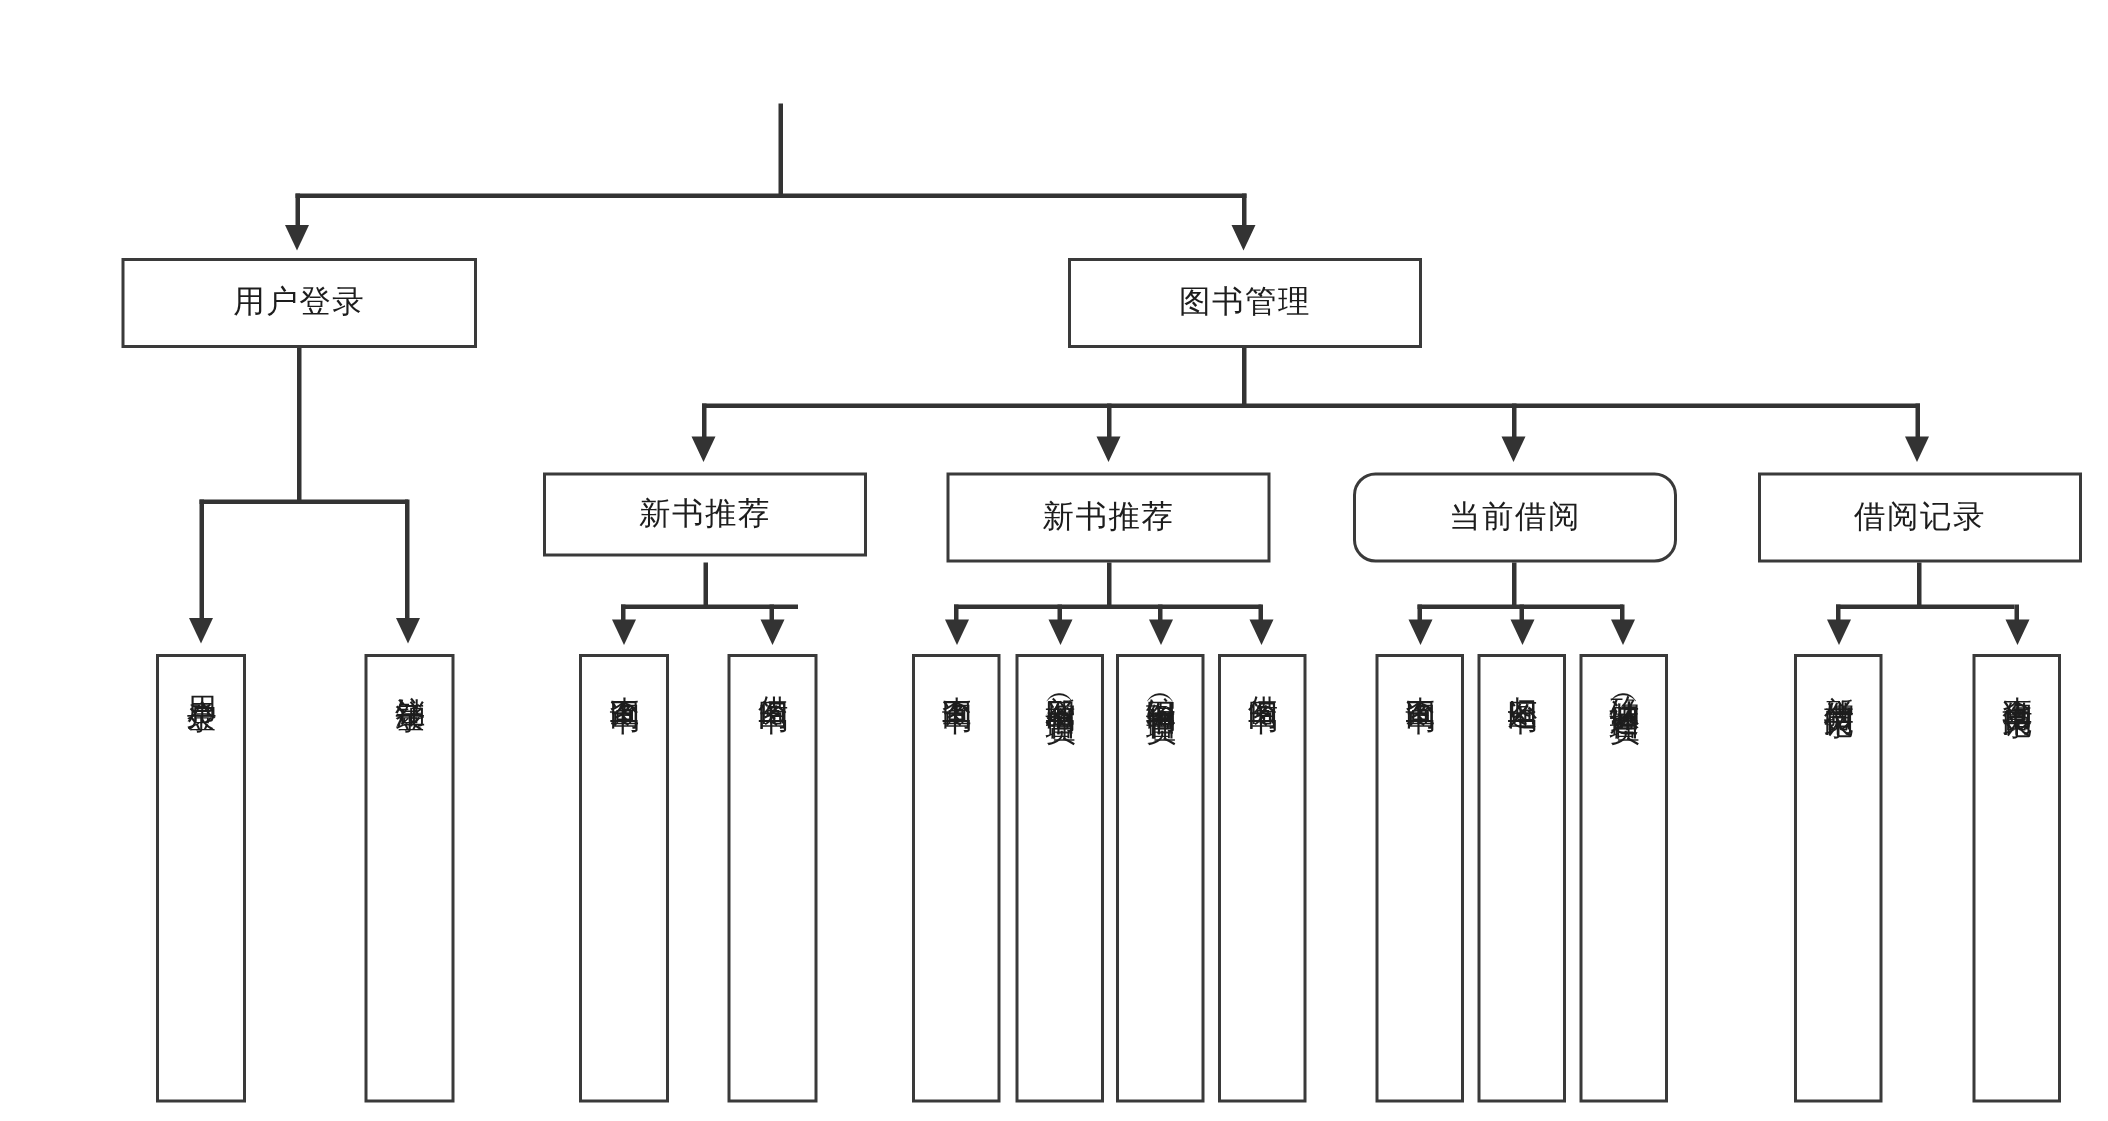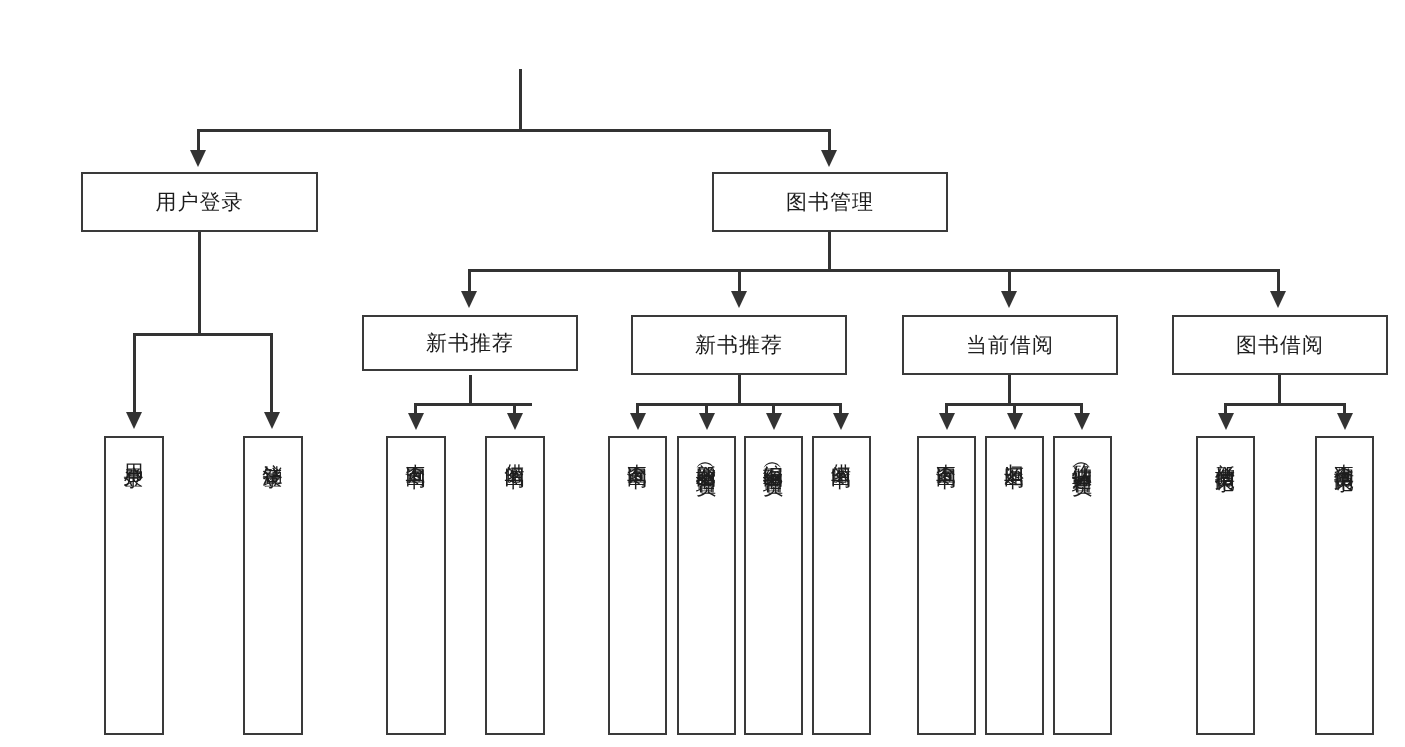--- a/index.html
+++ b/index.html
@@ -119,25 +119,25 @@
 
   <div class="ln vert" style="left:1277px;top:269px;width:3px;height:24px;"></div>
   <div class="arw" style="left:1270px;top:291px;"></div>
 
   <div class="node h" style="left:362px;top:315px;width:216px;height:56px;">
     <span>新书推荐</span>
   </div>
   <div class="node h" style="left:631px;top:315px;width:216px;height:60px;">
     <span>新书推荐</span>
   </div>
-  <div class="node h" style="left:902px;top:315px;width:216px;height:60px;">
+  <div class="node h" style="left:902px;top:315px;width:216px;height:60px;border-radius:15px;">
     <span>当前借阅</span>
   </div>
   <div class="node h" style="left:1172px;top:315px;width:216px;height:60px;">
-    <span>图书借阅</span>
+    <span>借阅记录</span>
   </div>
 
   <div class="ln vert" style="left:469px;top:375px;width:3px;height:31px;"></div>
   <div class="ln horz" style="left:414px;top:403px;width:118px;height:3px;"></div>
   <div class="ln vert" style="left:414px;top:403px;width:3px;height:12px;"></div>
   <div class="arw" style="left:408px;top:413px;"></div>
   <div class="ln vert" style="left:513px;top:403px;width:3px;height:12px;"></div>
   <div class="arw" style="left:507px;top:413px;"></div>
 
   <div class="ln vert" style="left:738px;top:375px;width:3px;height:31px;"></div>

